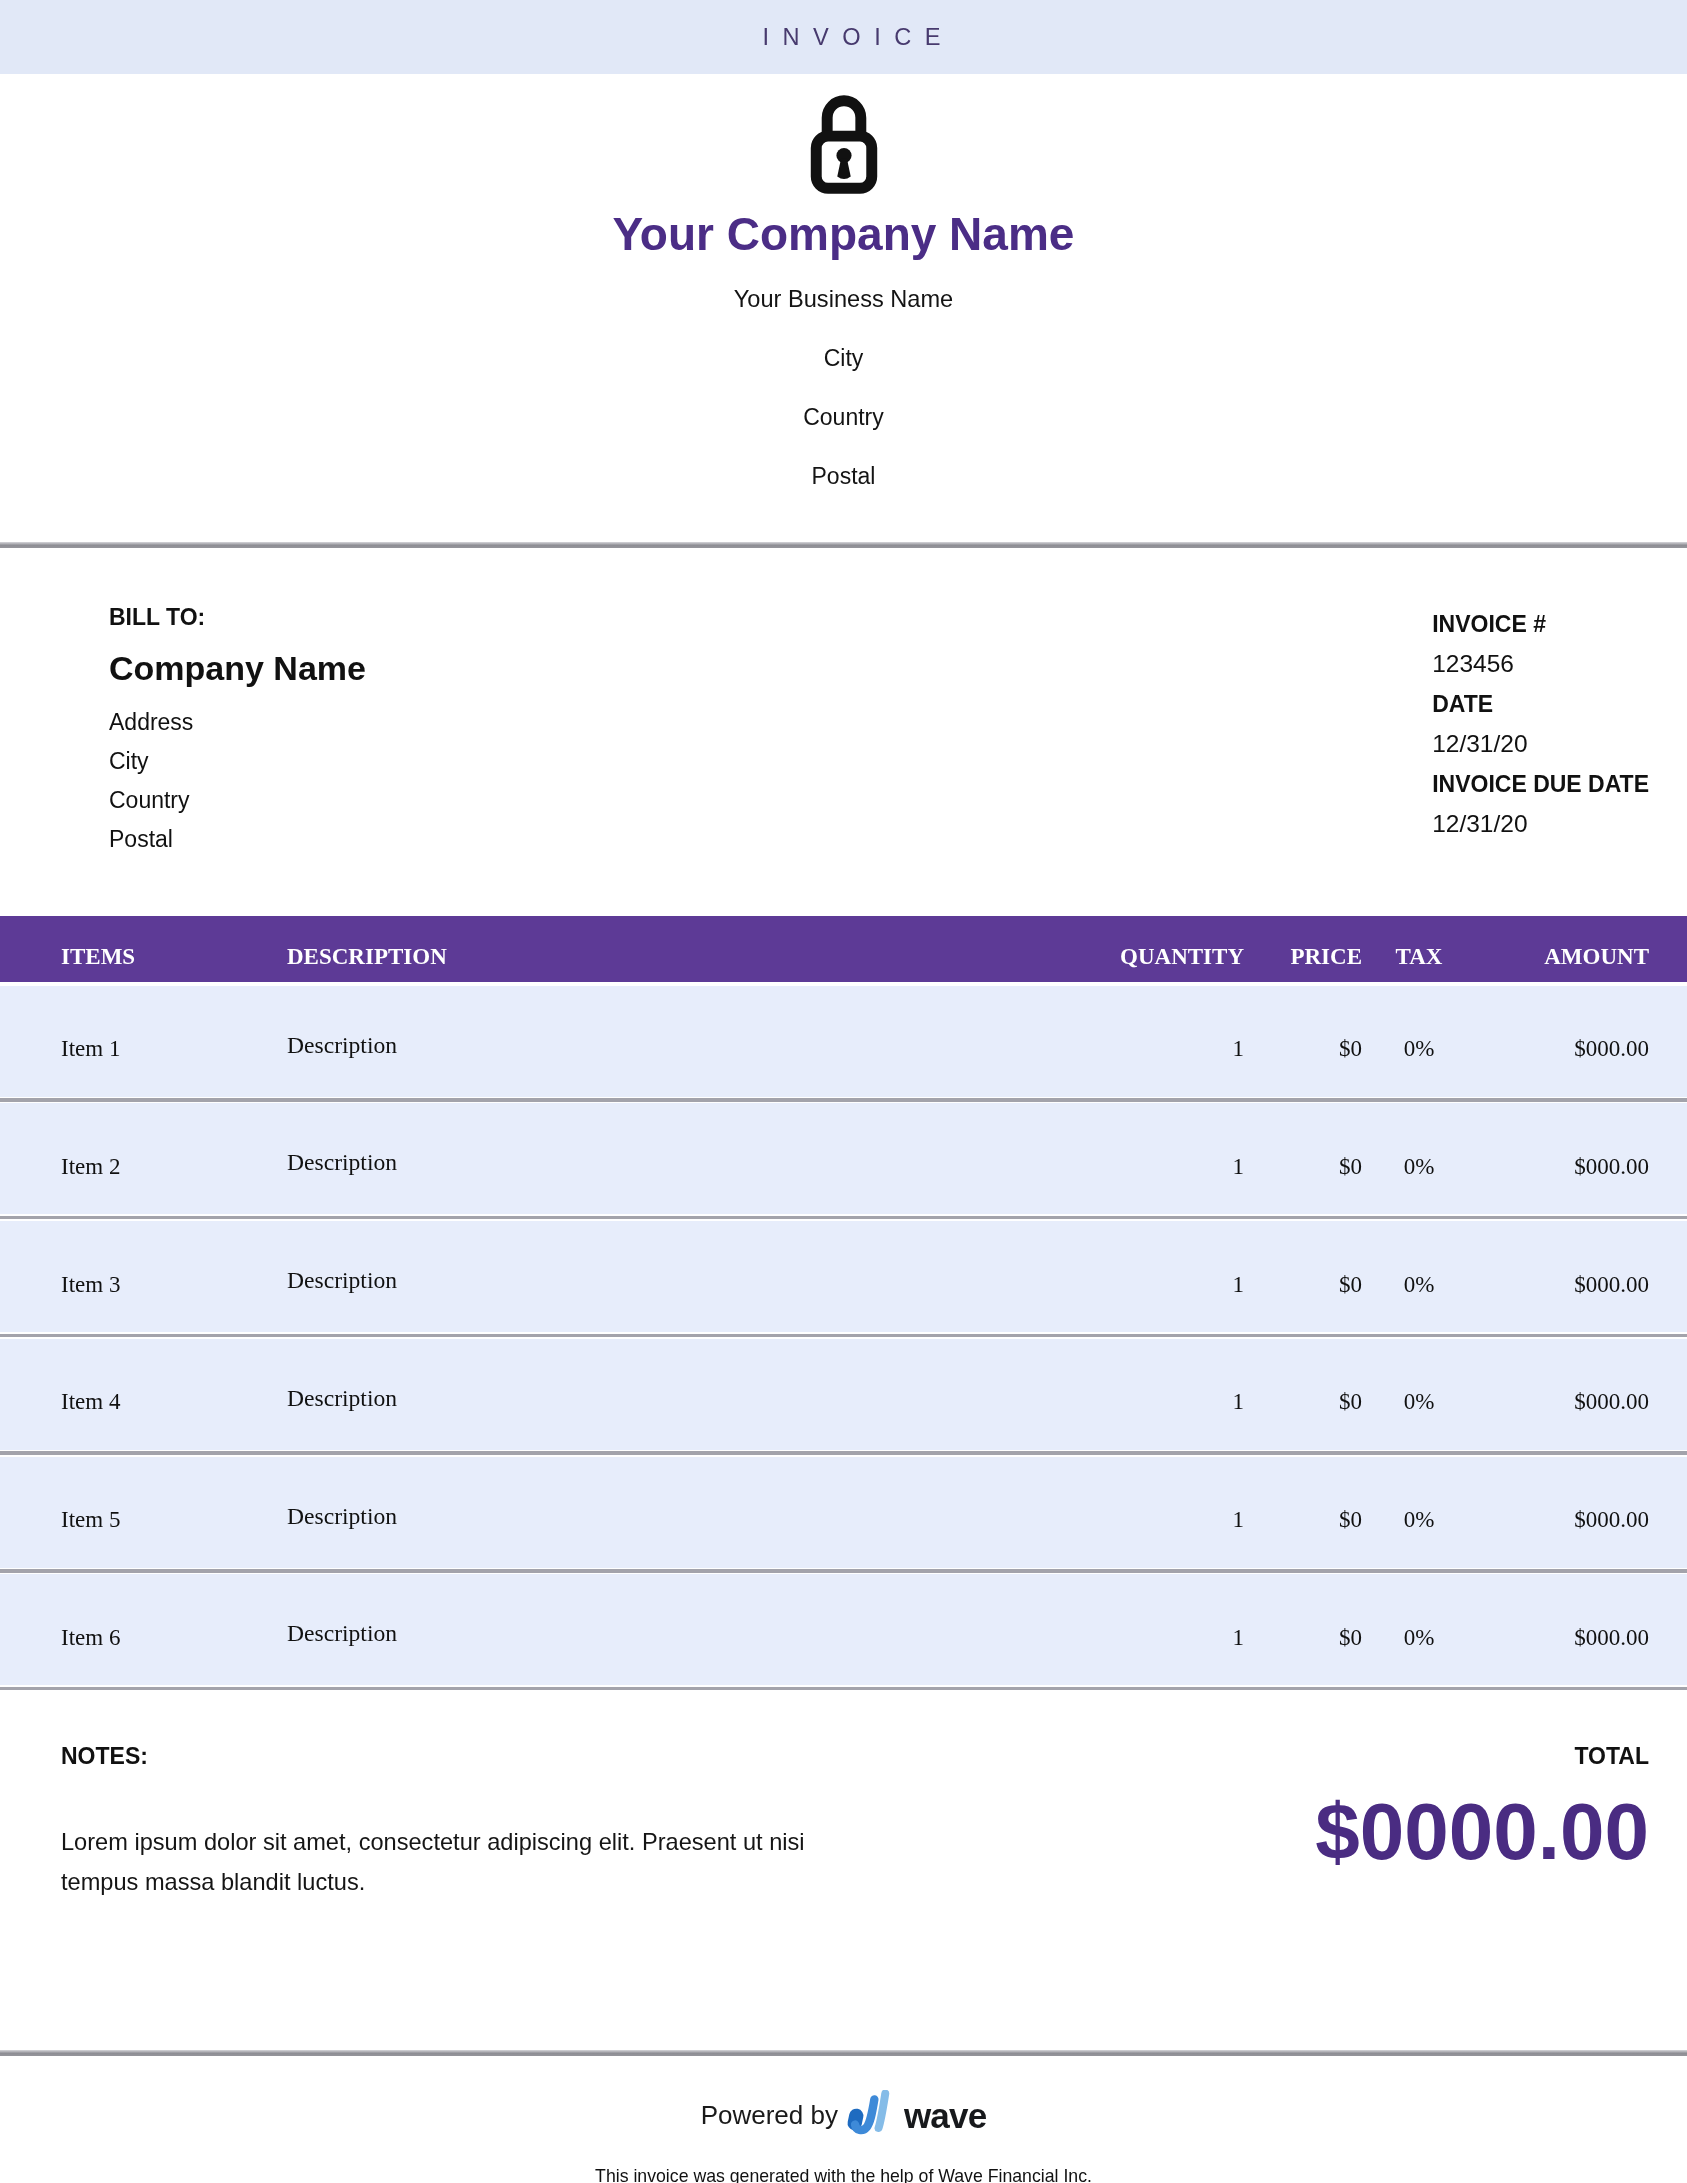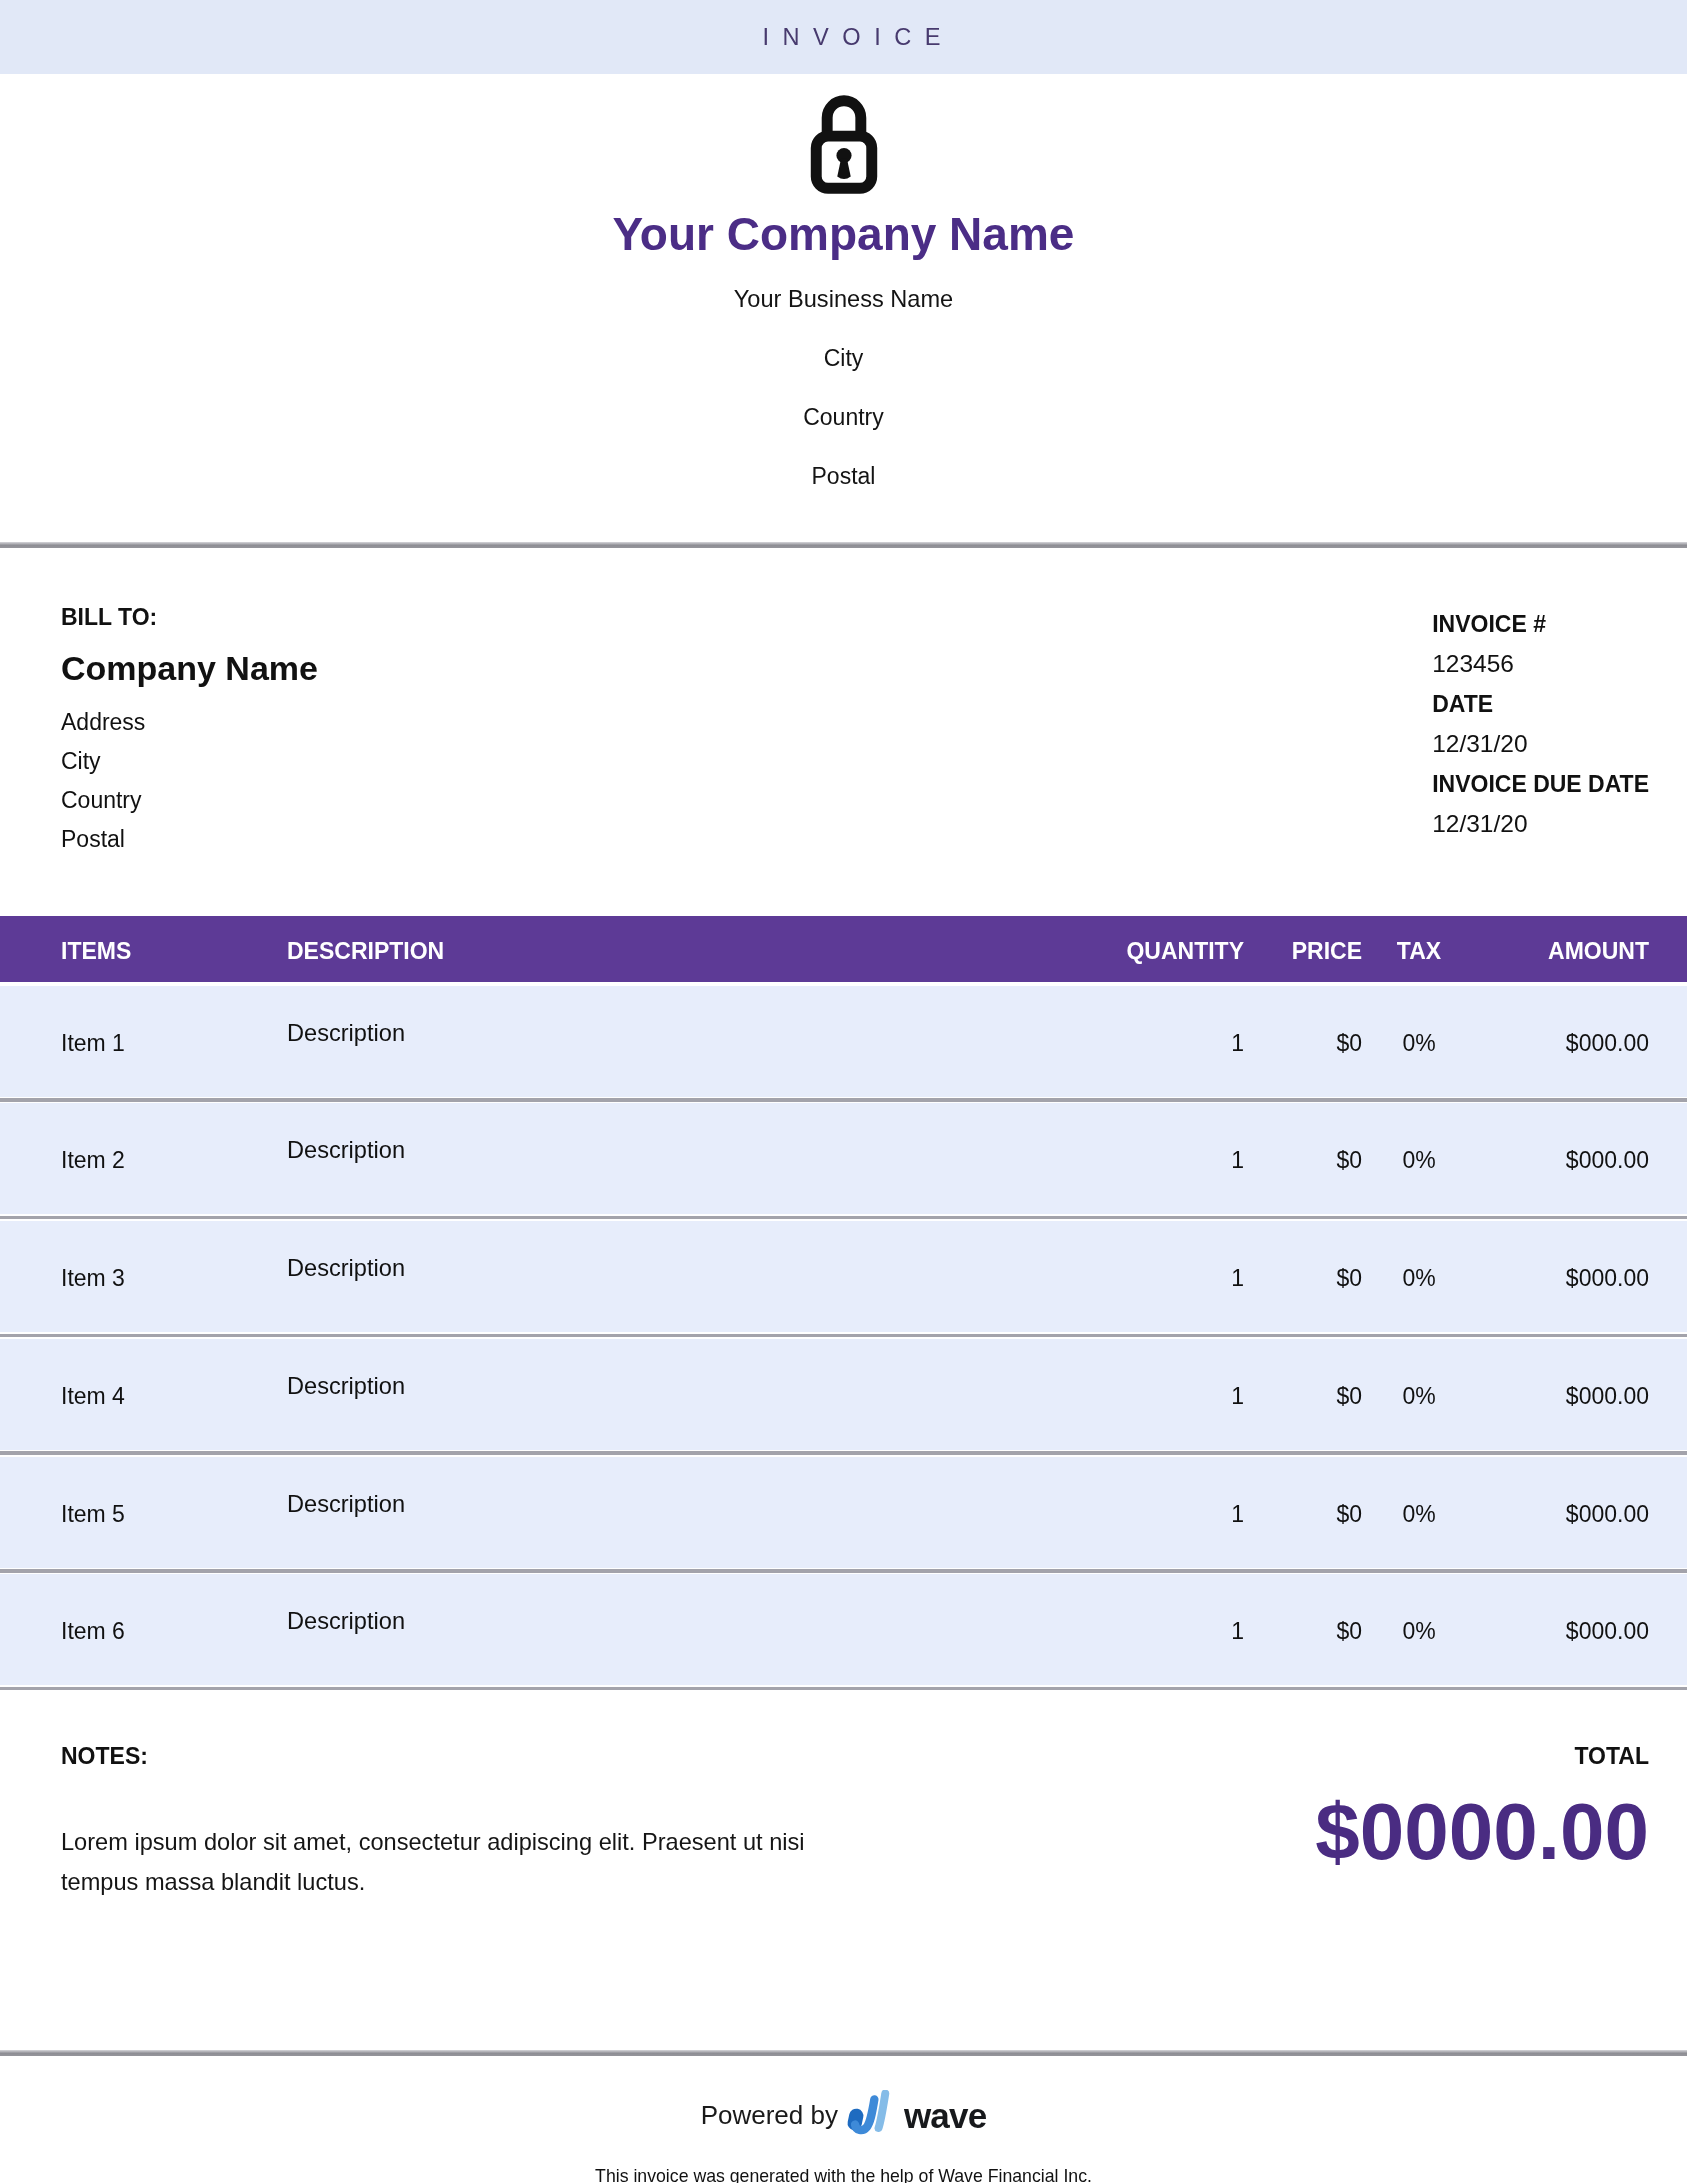--- a/index.html
+++ b/index.html
@@ -37,36 +37,37 @@
   .hr {
     height: 5.9px; width: 100%;
     background: linear-gradient(to bottom, #d6d6da 0%, #8d8d93 55%, #96969c 100%);
   }
   .hr.header-divider { margin-top: 52px; }
 
   
   .bill-section {
     margin-top: 56px;
     padding: 0 38px 0 61px;
-    display: flex; justify-content: space-between;
+    display: flex; justify-content: space-between; margin-left: 48px;
   }
   .bill-label { font-size: 23px; font-weight: bold; }
   .bill-company { font-size: 34px; font-weight: bold; margin-top: 18.6px; }
   .bill-line { font-size: 23px; line-height: 39px; }
   .bill-lines { margin-top: 15px; }
   .invoice-meta { text-align: left; }
   .meta-label { font-size: 23px; font-weight: bold; line-height: 40px; }
   .meta-value { font-size: 24.5px; line-height: 40px; }
 
   
   .items-table { margin-top: 57px; }
   .trow {
     display: flex;
-    padding: 4px 38px 0 61px;
+    padding: 16px 38px 0 61px;
     align-items: center;
+    font-family: Liberation Serif, serif;
   }
   .thead {
     background: #5d3a96; height: 66px;
     color: #ffffff; font-weight: bold; font-size: 23px;
     margin-bottom: 3.4px;
   }
   .tbody-row { background: #e7edfb; height: 111px; font-size: 23px; }
   .col-items { width: 143px; text-align: left; }
   .col-desc  { flex: 1; text-align: left; padding-left: 83px; }
   .col-qty   { width: 135px; text-align: right; }

